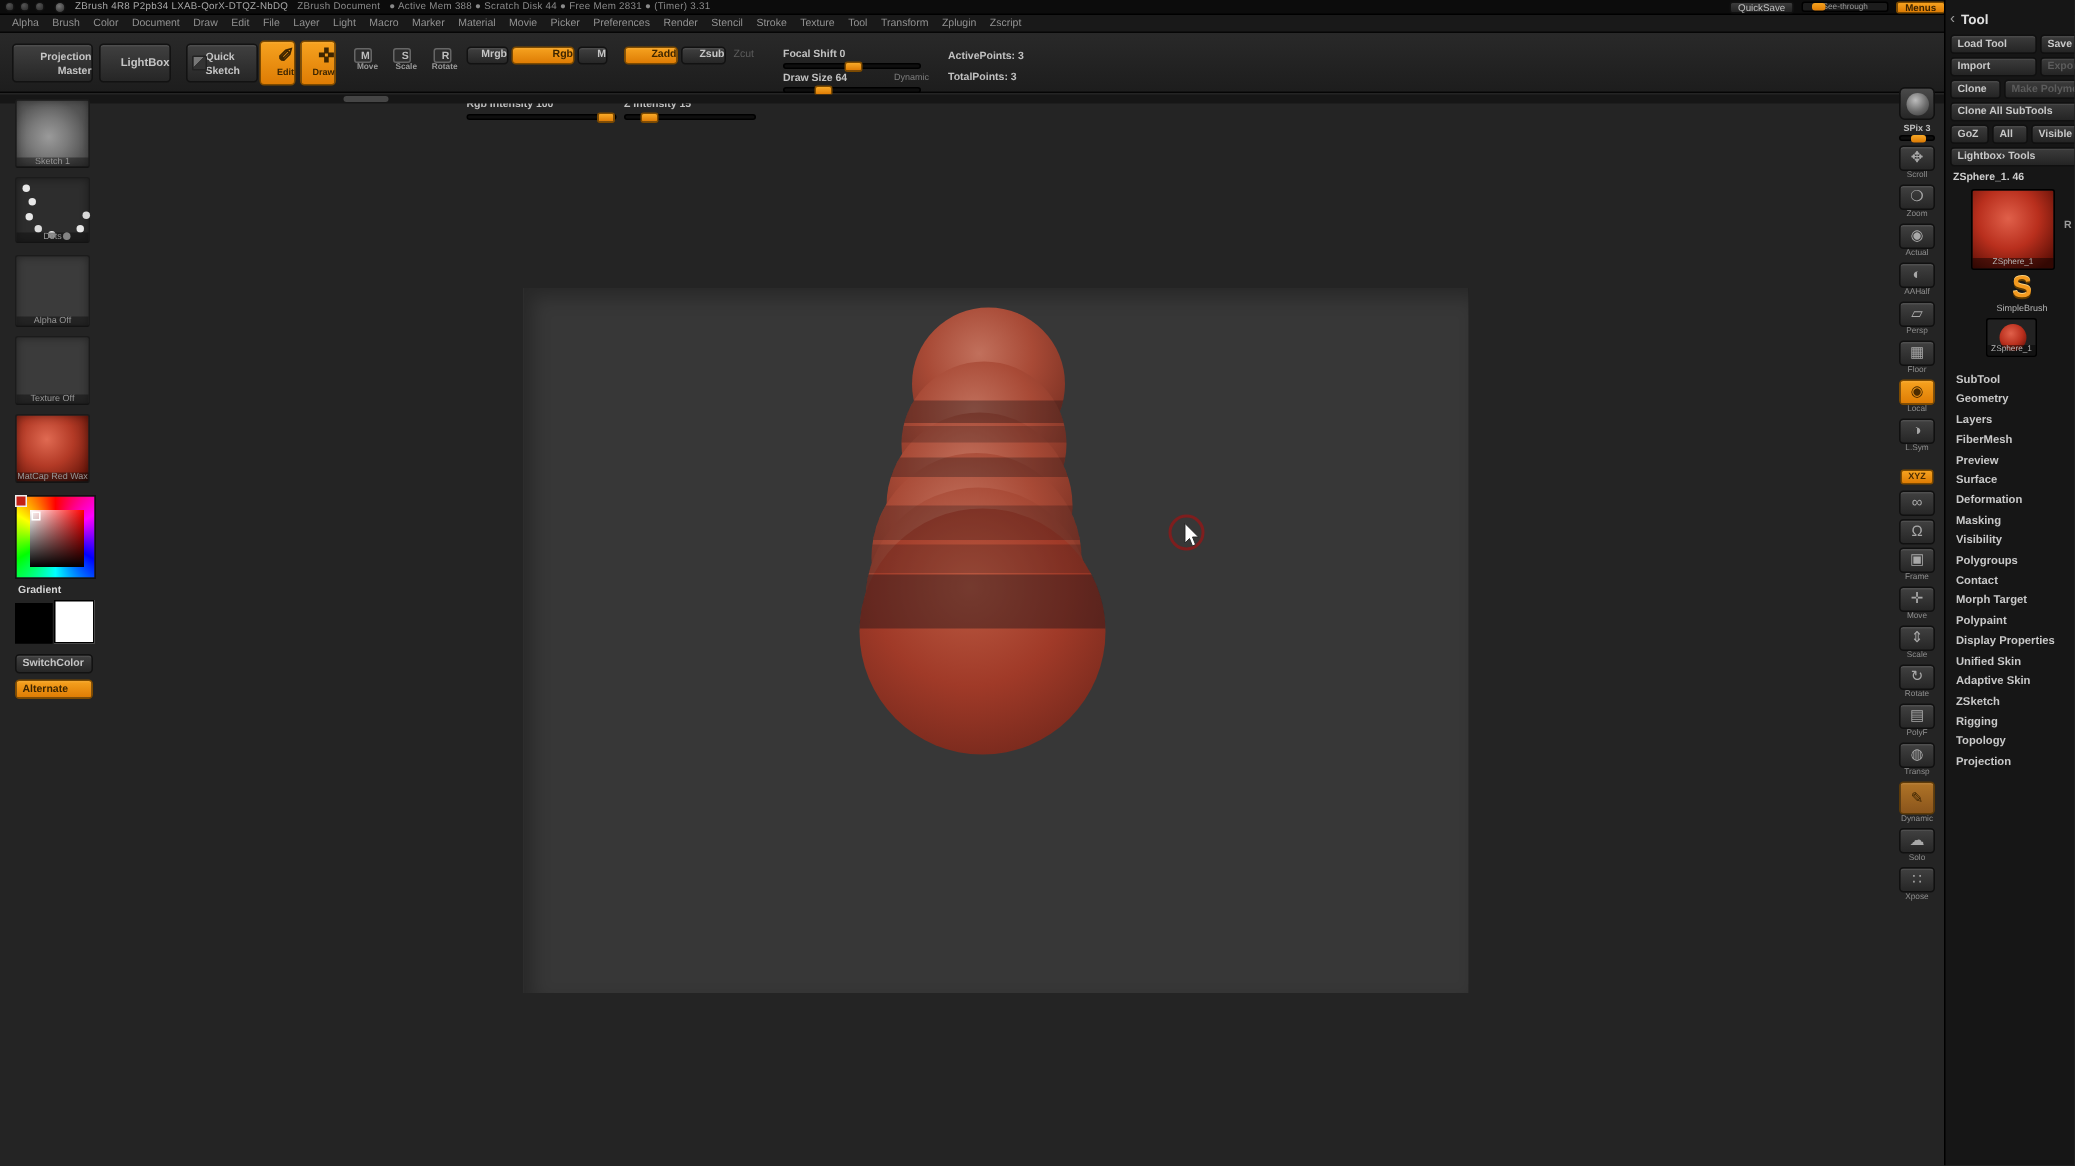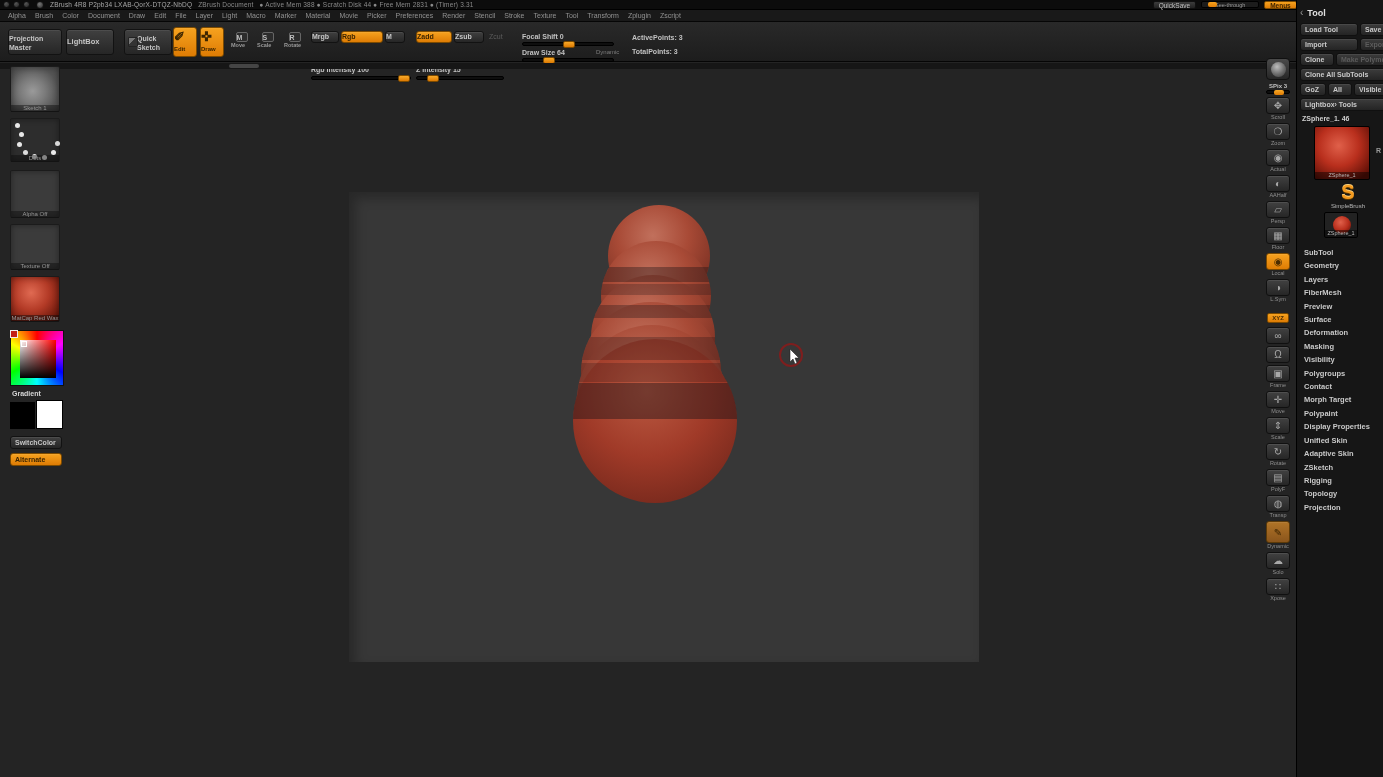--- a/index.html
+++ b/index.html
@@ -20,21 +20,21 @@
   .seethrough .st-lbl{position:absolute;width:100%;text-align:center;font-size:5.5px;color:#9a9a9a;line-height:6px;}
   .seethrough .st-handle{position:absolute;left:6px;top:0;width:9px;height:5px;background:linear-gradient(#f6a21f,#df7d05);border-radius:2px;}
   .tnav{font-size:6px;color:#8d8d8d;letter-spacing:1px;}
 
   
   .menubar{position:absolute;left:0;top:10px;width:100%;height:12px;background:#191919;border-bottom:1px solid #060606;display:flex;align-items:center;gap:9px;padding:0 8px;}
   .menu-item{font-size:7px;color:#929292;white-space:nowrap;}
 
   
   .shelf{position:absolute;left:0;top:22px;width:100%;height:40px;background:linear-gradient(#292929,#1d1d1d);border-bottom:1px solid #050505;}
-  .btn{position:absolute;background:linear-gradient(#404040,#262626);border:1px solid #121212;border-radius:3px;color:#c6c6c6;font-weight:bold;text-align:left;box-shadow:inset 0 1px 0 rgba(255,255,255,.07);}
+  .btn{position:absolute;background:linear-gradient(#404040,#262626);border:1px solid #121212;border-radius:3px;color:#c6c6c6;font-weight:bold;text-align:right;box-shadow:inset 0 1px 0 rgba(255,255,255,.07);}
   .btn.orange{background:linear-gradient(#f6a21f,#de7c04);color:#3d2500;border-color:#7c4a00;}
   .lblrow{position:absolute;font-size:7px;font-weight:bold;color:#c2c2c2;white-space:nowrap;}
   .lblrow.dim{color:#7d7d7d;font-weight:normal;}
   .slider{position:absolute;height:4px;background:#0e0e0e;border:1px solid #000;border-radius:2px;}
   .slider .handle{position:absolute;top:-2px;width:12px;height:7px;background:linear-gradient(#f8a928,#dd7a03);border-radius:2px;border:1px solid #7c4a00;}
   .mini-ico{display:block;margin:1px auto 0;width:12px;height:10px;border:1px solid #666;border-radius:2px;background:#2c2c2c;color:#bdbdbd;font-size:7px;line-height:9px;}
   .shelf-scroll{position:absolute;left:0;top:63px;width:100%;height:6px;background:#161616;}
   .shelf-scroll .sc-handle{position:absolute;left:229px;top:1px;width:30px;height:4px;background:#454545;border-radius:2px;}
 
   

